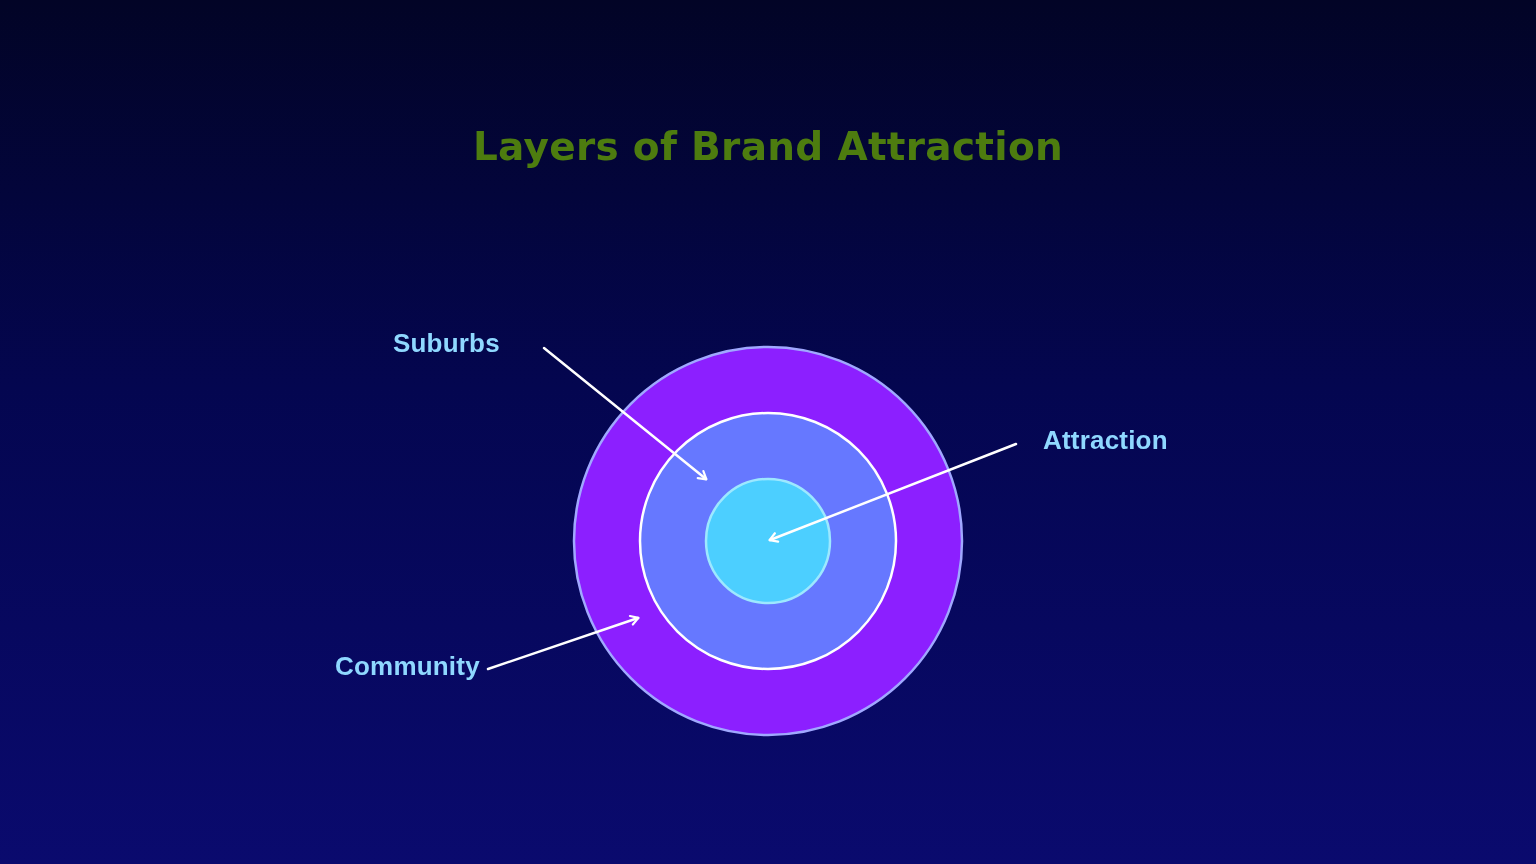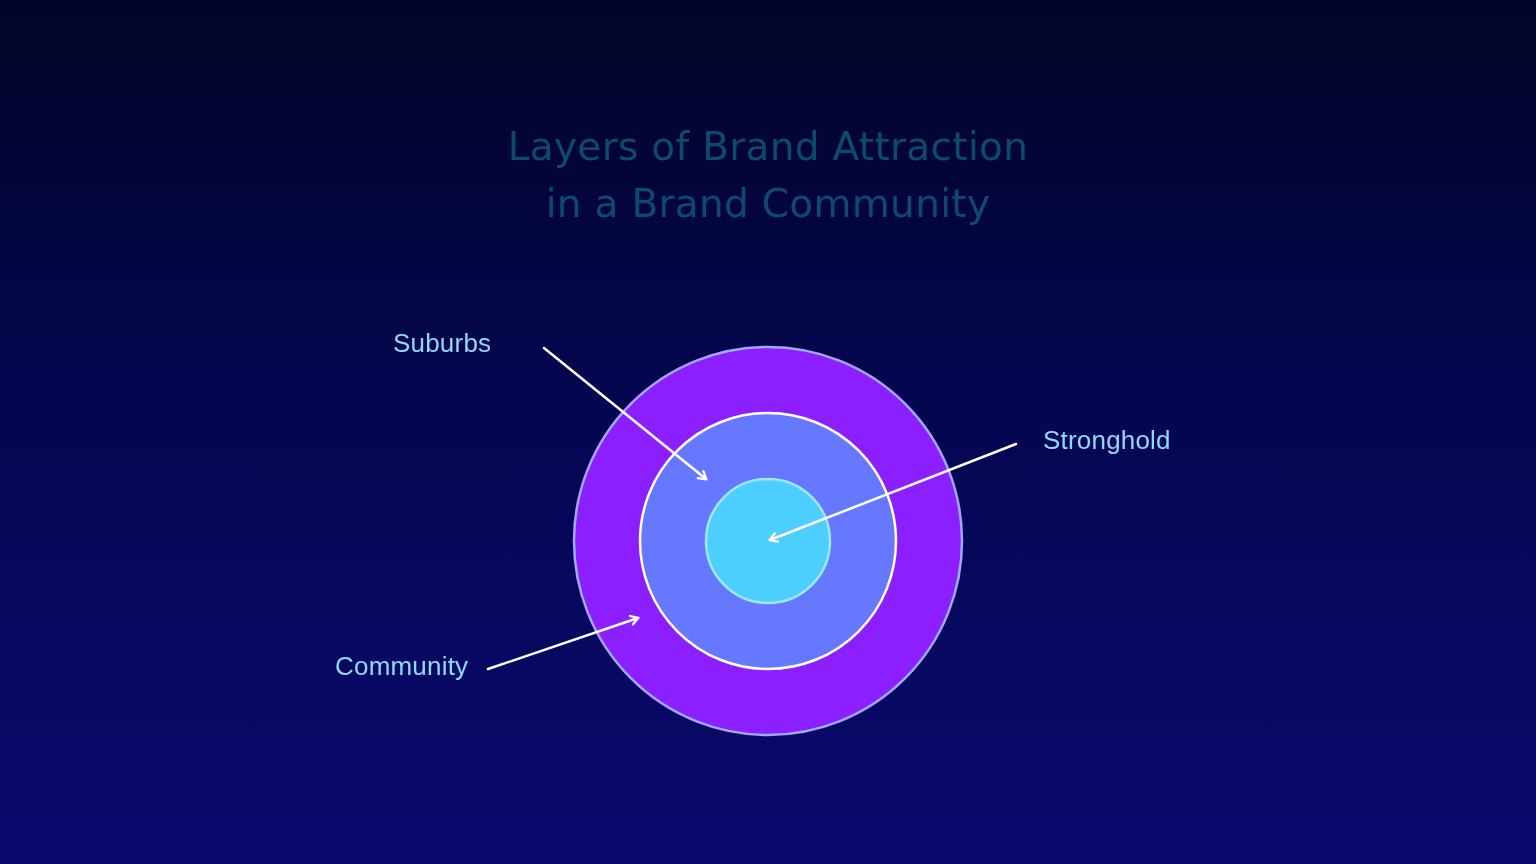--- a/index.html
+++ b/index.html
@@ -13,57 +13,56 @@
       background: linear-gradient(180deg, #020426 0%, #040650 45%, #0a0a6e 100%);
       position: relative;
       font-family: "Liberation Sans", "DejaVu Sans", sans-serif;
     }
     .title {
       position: absolute;
       left: 0;
       top: 92px;
       width: 1536px;
       text-align: center;
-      color: #0c4a6e;
+      color: #4d7c0f;
       font-family: "DejaVu Sans", "Liberation Sans", sans-serif;
-      font-weight: normal;
+      font-weight: bold;
       font-size: 39px;
       line-height: 57px;
       letter-spacing: 0.3px;
     }
     .title .line {
       display: block;
     }
     .diagram {
       position: absolute;
       left: 0;
       top: 0;
       width: 1536px;
       height: 864px;
     }
     .label {
       position: absolute;
       color: #8fd8ff;
       font-family: "Liberation Sans", "DejaVu Sans", sans-serif;
       font-size: 26px;
-      font-weight: normal;
+      font-weight: bold;
       line-height: 30px;
       white-space: nowrap;
       letter-spacing: 0.2px;
     }
     .label-suburbs { left: 393px; top: 328px; }
     .label-stronghold { left: 1043px; top: 425px; }
     .label-outskirts { left: 335px; top: 651px; }
   </style>
 </head>
 <body>
 
 <h1 class="title">
   <span class="line">Layers of Brand Attraction</span>
-  <span class="line">in a Brand Community</span>
 </h1>
 
 <svg class="diagram" width="1536" height="864" viewBox="0 0 1536 864" xmlns="http://www.w3.org/2000/svg">
   <defs>
     <marker id="arrowhead" viewBox="0 0 12 12" refX="9" refY="6" markerWidth="12" markerHeight="12" markerUnits="userSpaceOnUse" orient="auto">
       <path d="M2,1.5 L9.5,6 L2,10.5" fill="none" stroke="#ffffff" stroke-width="2.2" stroke-linecap="round" stroke-linejoin="round"></path>
     </marker>
   </defs>
 
   <circle cx="768" cy="541" r="194" fill="#8c1fff" stroke="#a0a8ff" stroke-width="2.5"></circle>
@@ -71,14 +70,14 @@
   <circle cx="768" cy="541" r="128" fill="#6678ff" stroke="#ffffff" stroke-width="2.5"></circle>
 
   <circle cx="768" cy="541" r="62" fill="#4ccfff" stroke="#9de8ff" stroke-width="2.5"></circle>
 
   <line x1="544" y1="348" x2="706" y2="479" stroke="#ffffff" stroke-width="2.5" stroke-linecap="round" marker-end="url(#arrowhead)"></line>
   <line x1="1016" y1="444" x2="770" y2="540" stroke="#ffffff" stroke-width="2.5" stroke-linecap="round" marker-end="url(#arrowhead)"></line>
   <line x1="488" y1="669" x2="638" y2="618" stroke="#ffffff" stroke-width="2.5" stroke-linecap="round" marker-end="url(#arrowhead)"></line>
 </svg>
 
 <div class="label label-suburbs">Suburbs</div>
-<div class="label label-stronghold">Stronghold</div>
+<div class="label label-stronghold">Attraction</div>
 <div class="label label-outskirts">Community</div>
 
 </body></html>

